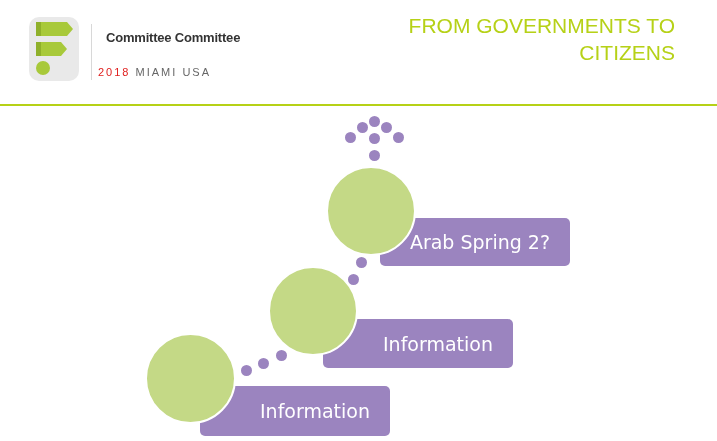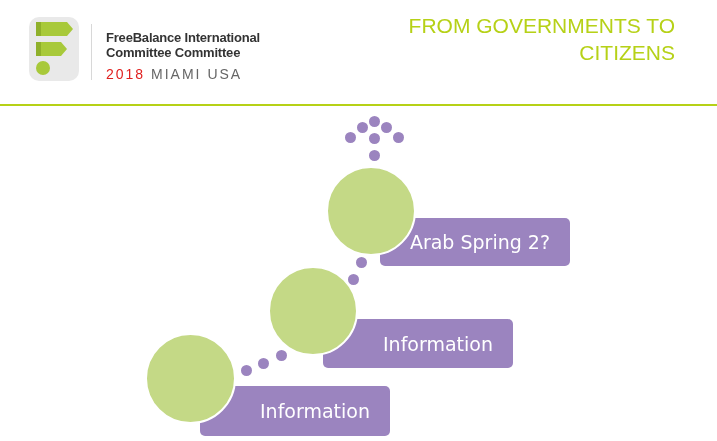--- a/index.html
+++ b/index.html
@@ -1,20 +1,20 @@
 <!DOCTYPE html>
 <html><head>
 <meta charset="utf-8">
 <style>
   html, body { margin: 0; padding: 0; }
   body { width: 717px; height: 441px; background: #ffffff; position: relative; overflow: hidden; font-family: "Liberation Sans", "DejaVu Sans", sans-serif; }
   .logo-mark { position: absolute; left: 27px; top: 16px; width: 54px; height: 66px; }
   .logo-vdiv { position: absolute; left: 91px; top: 24px; width: 1px; height: 56px; background: #d8d8d8; }
   .logo-text { position: absolute; left: 106px; top: 30px; color: #333333; font-size: 13px; line-height: 15px; font-weight: bold; letter-spacing: -0.2px; }
-  .logo-sub { position: absolute; left: 106px; top: 66px; font-size: 14px; letter-spacing: 2px; color: #666666; }
+  .logo-sub { position: absolute; left: 98px; top: 66px; font-size: 11px; letter-spacing: 2px; color: #666666; }
   .logo-sub .year { color: #e0201f; }
   .title { position: absolute; right: 42px; top: 12px; text-align: right; color: #b6d117; font-size: 21px; line-height: 27px; font-weight: normal; }
   .title div { white-space: nowrap; }
   .divider { position: absolute; left: 0; top: 104px; width: 717px; height: 2px; background: #b6d117; }
   .diagram { position: absolute; left: 0; top: 0; width: 717px; height: 441px; }
   .label-box { position: absolute; background: #9b84bf; border-radius: 5px; color: #ffffff; font-family: "DejaVu Sans", sans-serif; font-size: 19px; display: flex; align-items: center; justify-content: flex-end; box-sizing: border-box; padding-right: 20px; }
   .circle { position: absolute; border-radius: 50%; background: #c4d986; border: 2px solid #ffffff; box-sizing: border-box; }
   .dot { position: absolute; width: 11px; height: 11px; border-radius: 50%; background: #9b84bf; }
 </style>
 </head>
@@ -24,21 +24,20 @@
   <svg class="logo-mark" viewBox="0 0 54 66">
     <rect x="2" y="1" width="50" height="64" rx="10" fill="#e9e9e9"></rect>
     <path d="M9 6 H40 L46 13 L40 20 H9 Z" fill="#a8c93a"></path>
     <path d="M9 6 H14 V20 H9 Z" fill="#8fb02a"></path>
     <path d="M9 26 H34 L40 33 L34 40 H9 Z" fill="#a8c93a"></path>
     <path d="M9 26 H14 V40 H9 Z" fill="#8fb02a"></path>
     <circle cx="16" cy="52" r="7" fill="#a8c93a"></circle>
   </svg>
   <div class="logo-vdiv"></div>
   <div class="logo-text">
-    <div>FreeBalance International</div>
     <div>Committee Committee</div>
   </div>
   <div class="logo-sub">
     <span class="year">2018</span>
     <span>MIAMI USA</span>
   </div>
 </div>
 
 <div class="title">
   <div>FROM GOVERNMENTS TO</div>

